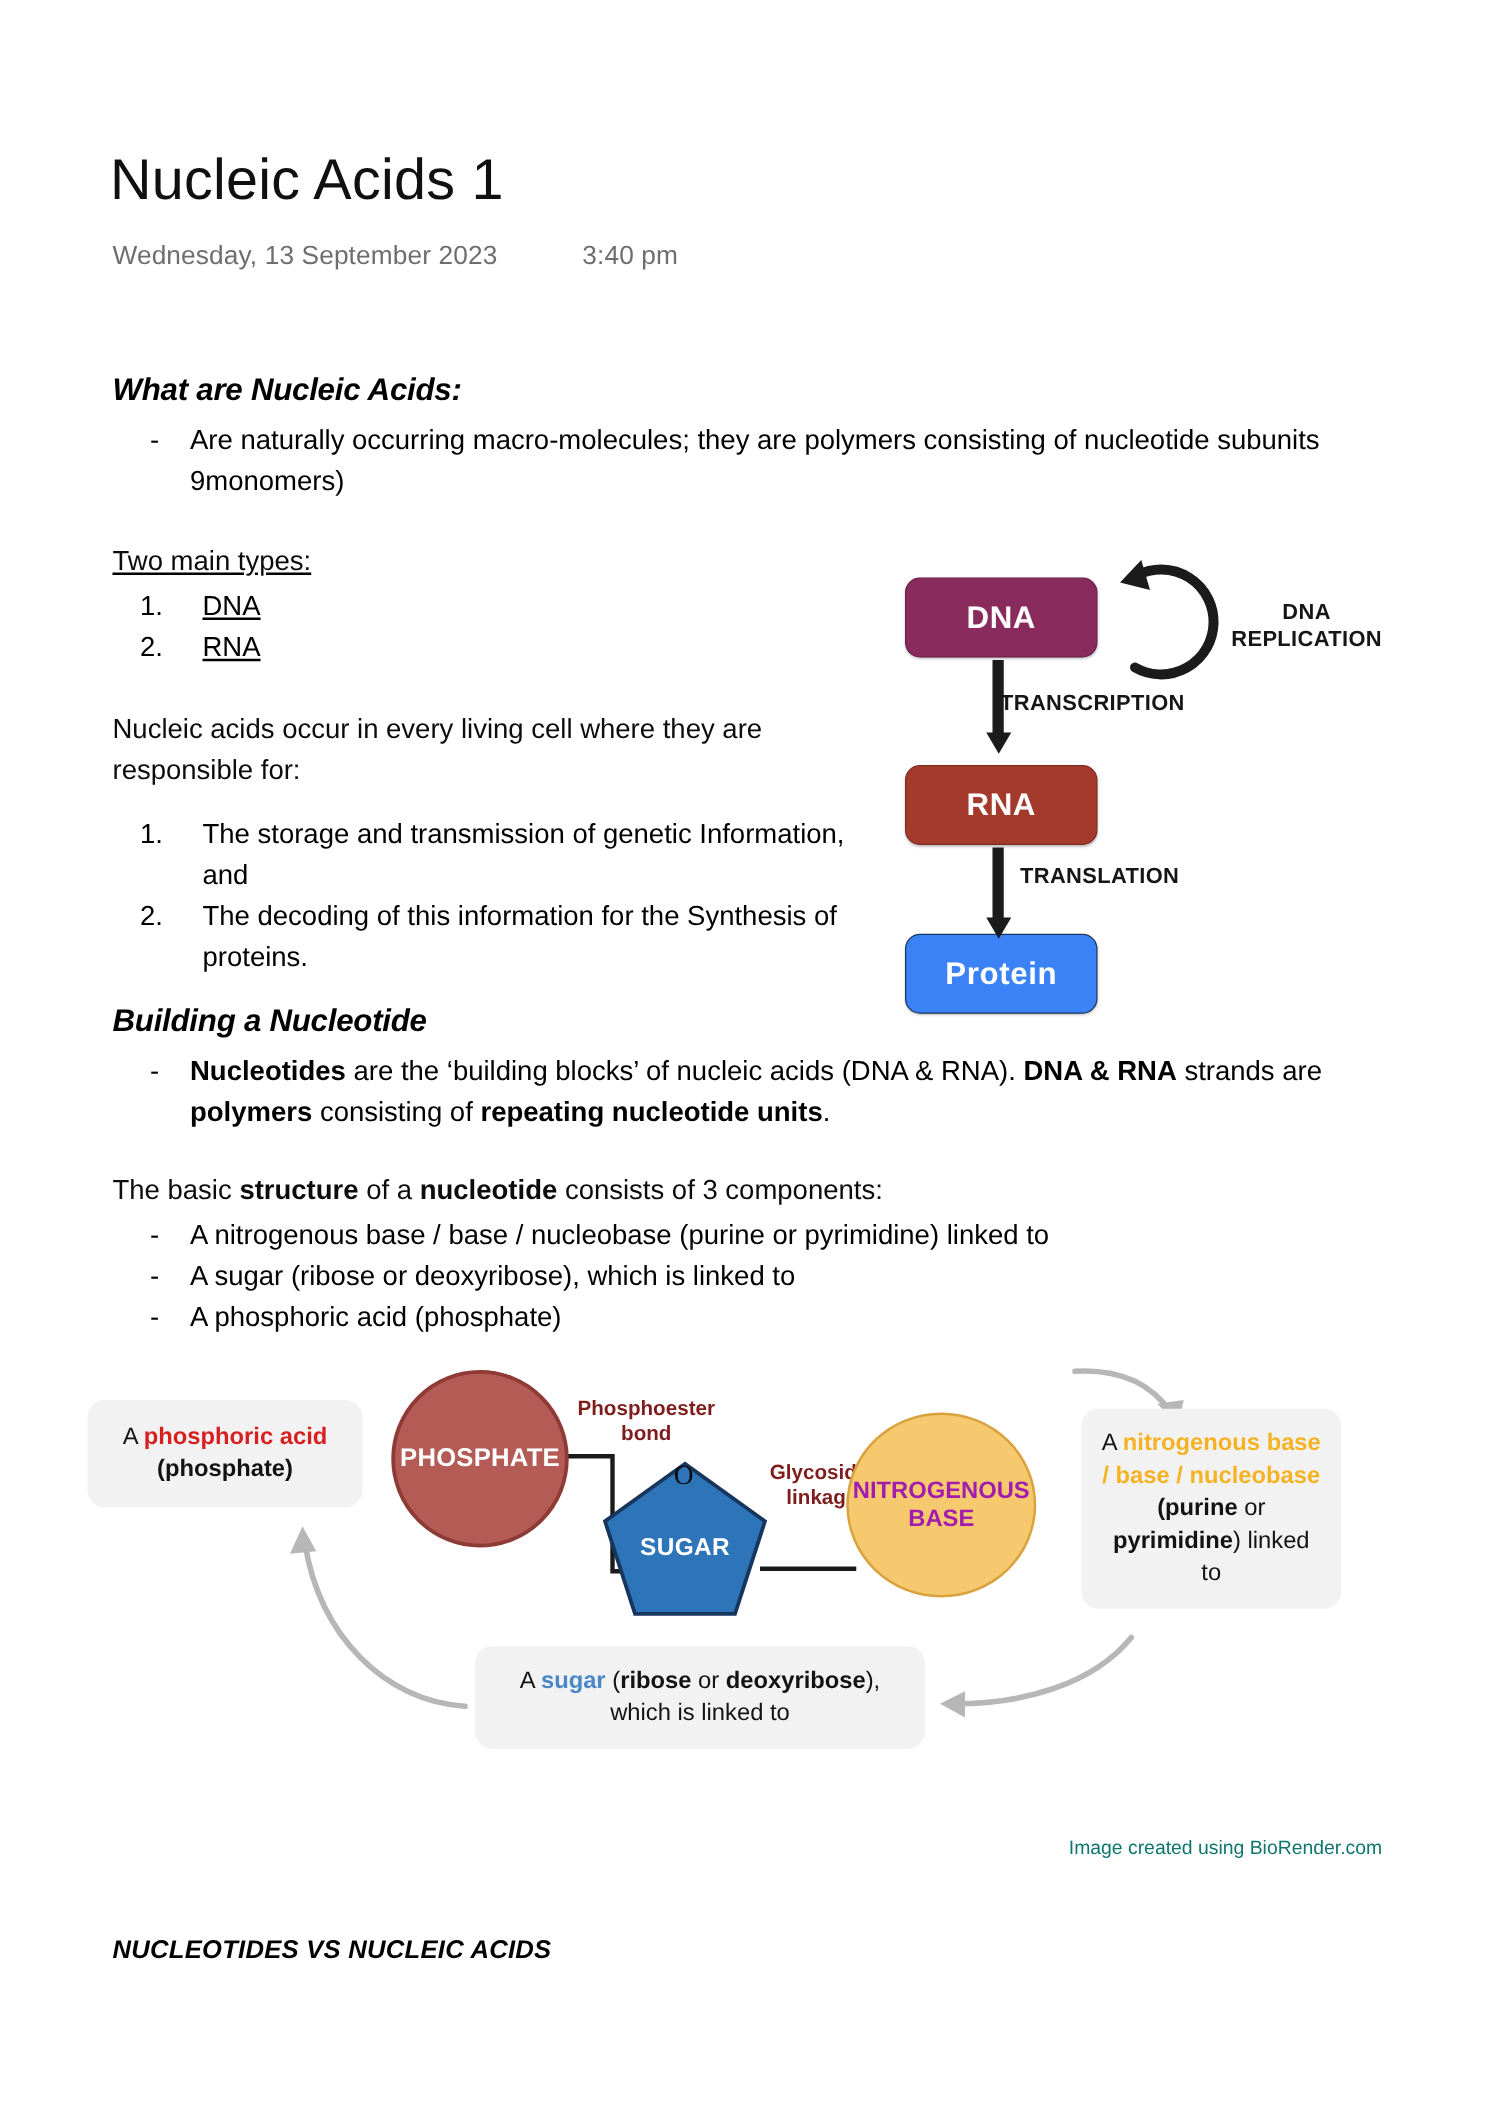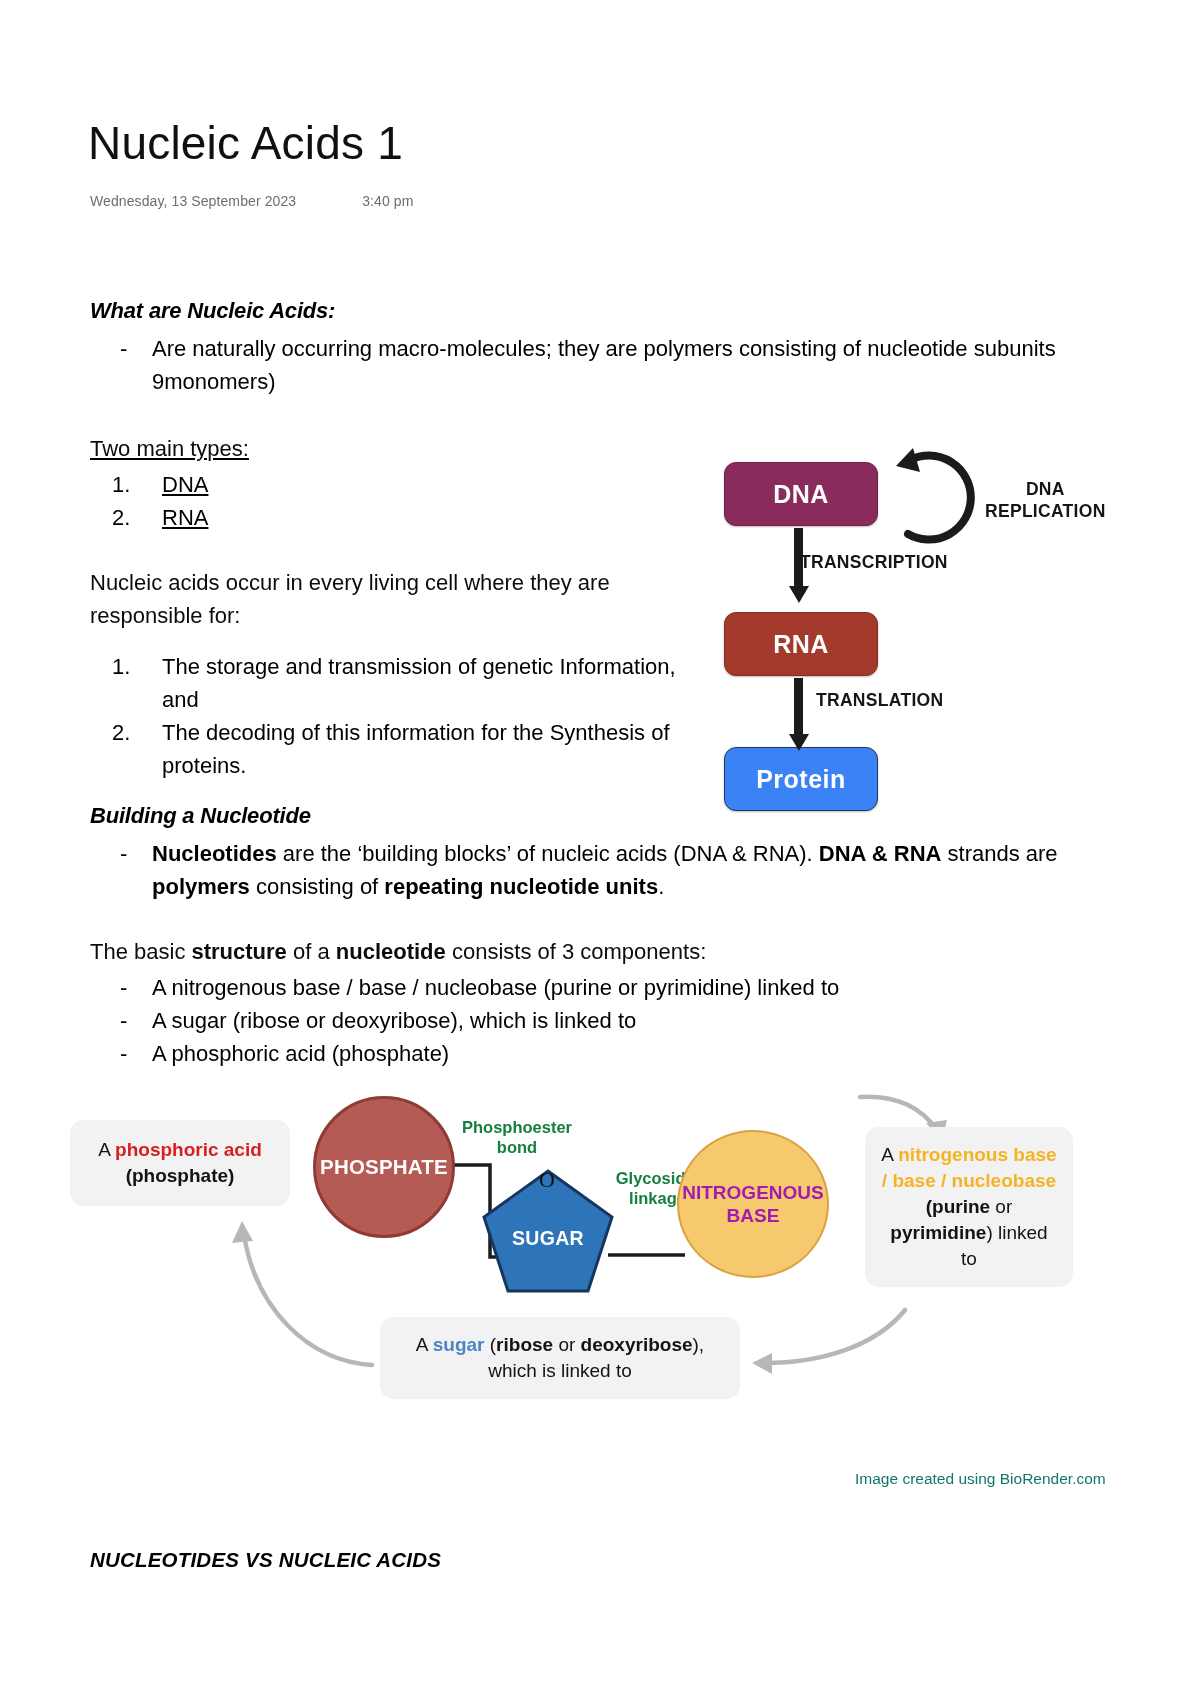--- a/index.html
+++ b/index.html
@@ -30,36 +30,36 @@
     font-size: 46px;
     font-weight: 400;
     letter-spacing: 0.2px;
     color: #101010;
     line-height: 1.1;
   }
   .doc-meta {
     position: absolute;
     left: 90px;
     top: 193px;
-    font-size: 14px;
+    font-size: 21px;
     color: #6e6e6e;
     letter-spacing: 0.1px;
   }
   .doc-meta .meta-time {
     display: inline-block;
     margin-left: 62px;
   }
 
   
   .block { position: absolute; }
 
   .sec-head {
     font-style: italic;
     font-weight: bold;
-    font-size: 22px;
+    font-size: 25px;
     color: #000;
     letter-spacing: -0.2px;
   }
   .para {
     font-size: 22px;
     line-height: 33px;
     color: #0c0c0c;
   }
   ul.dash, ol.num {
     margin: 0;
@@ -220,21 +220,21 @@
   .o-label {
     position: absolute;
     left: 479px; top: 92px;
     font-size: 22px;
     color: #0d0d0d;
     font-family: "Liberation Serif", serif;
   }
   .bond-label {
     position: absolute;
     font-size: 16.5px;
-    color: #15803d;
+    color: #7f1d1d;
     font-weight: bold;
     text-align: center;
     line-height: 20px;
   }
   .lbl-phosphoester { left: 392px; top: 42px; width: 130px; }
   .lbl-glycosidic   { left: 545px; top: 93px; width: 105px; }
 
   .credit {
     position: absolute;
     left: 795px; top: 395px;

